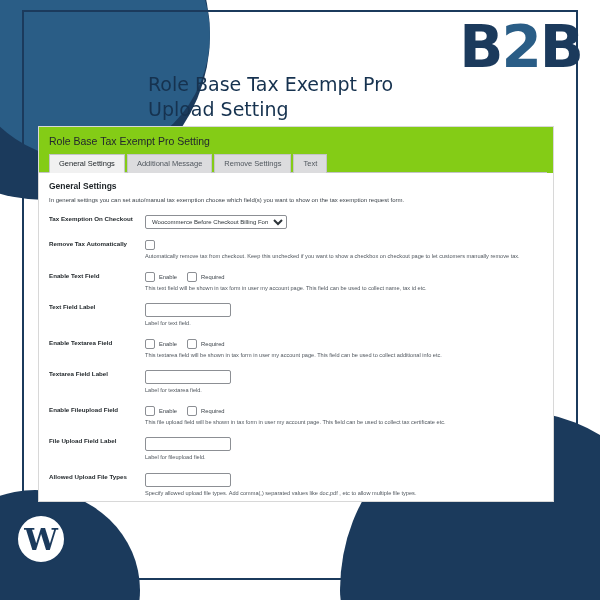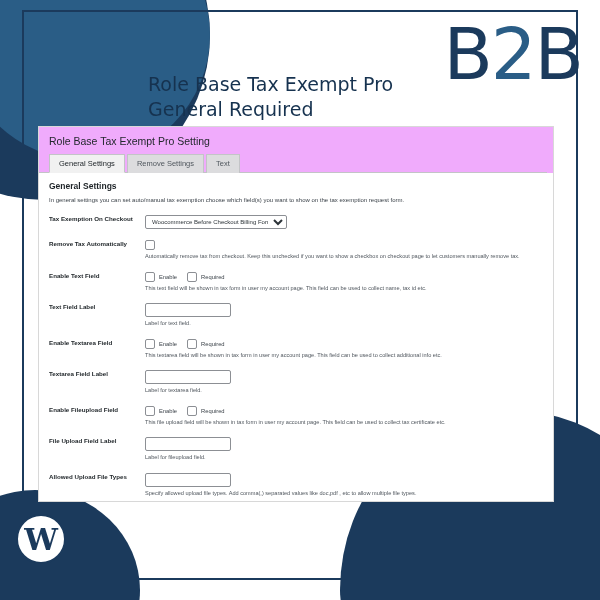--- a/index.html
+++ b/index.html
@@ -64,22 +64,22 @@
     width: 556px;
     height: 570px;
     border: 2px solid #1b3a5c;
     box-sizing: border-box;
   }
   
   .logo {
     position: absolute;
     right: 18px;
     top: 18px;
-    font-size: 72px;
-    font-weight: normal;
+    font-size: 58px;
+    font-weight: bold;
     letter-spacing: -2px;
     line-height: 1;
     color: #1b3a5c;
     font-family: "DejaVu Sans", sans-serif;
   }
   .logo .b-first { color: #1b3a5c; }
   .logo .num2 { color: #2a5d86; }
   .logo .b-last { color: #1b3a5c; }
   
   .deck-title {
@@ -93,21 +93,21 @@
     line-height: 1.32;
     font-family: "DejaVu Sans", sans-serif;
   }
   
   .shot {
     position: absolute;
     left: 38px;
     top: 126px;
     width: 516px;
     height: 376px;
-    background: #f0abfc;
+    background: #84cc16;
     border: 1px solid #d8d8d8;
     box-sizing: border-box;
     overflow: hidden;
     font-size: 7px;
     color: #23282d;
   }
   .shot-title {
     font-size: 10.5px;
     color: #23282d;
     padding: 8px 0 6px 10px;
@@ -245,28 +245,29 @@
   <div class="blob-bottom-left"></div>
 
   <div class="frame-border"></div>
 
   <div class="logo">
     <span class="b-first">B</span><span class="num2">2</span><span class="b-last">B</span>
   </div>
 
   <div class="deck-title">
     <div>Role Base Tax Exempt Pro</div>
-    <div>General Required</div>
+    <div>Upload Setting</div>
   </div>
 
   <div class="shot">
     <div class="shot-title">Role Base Tax Exempt Pro Setting</div>
 
     <div class="tabs">
       <div class="tab active">General Settings</div>
+      <div class="tab">Additional Message</div>
       <div class="tab">Remove Settings</div>
       <div class="tab">Text</div>
     </div>
 
     <div class="panel">
       <div class="section-title">General Settings</div>
       <div class="section-desc">In general settings you can set auto/manual tax exemption choose which field(s) you want to show on the tax exemption request form.</div>
 
       <table class="form-table">
         <tbody>

